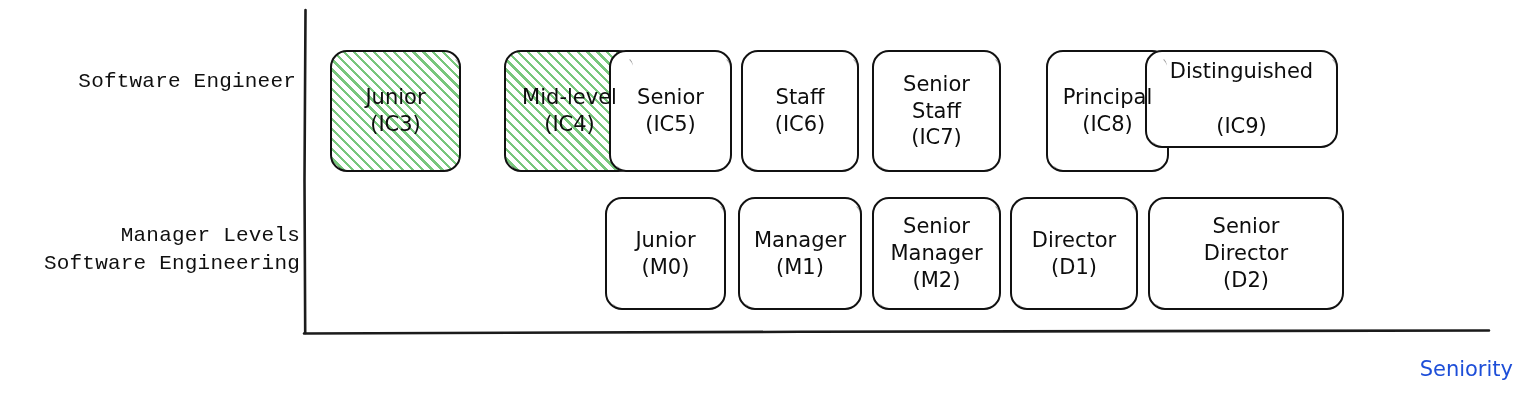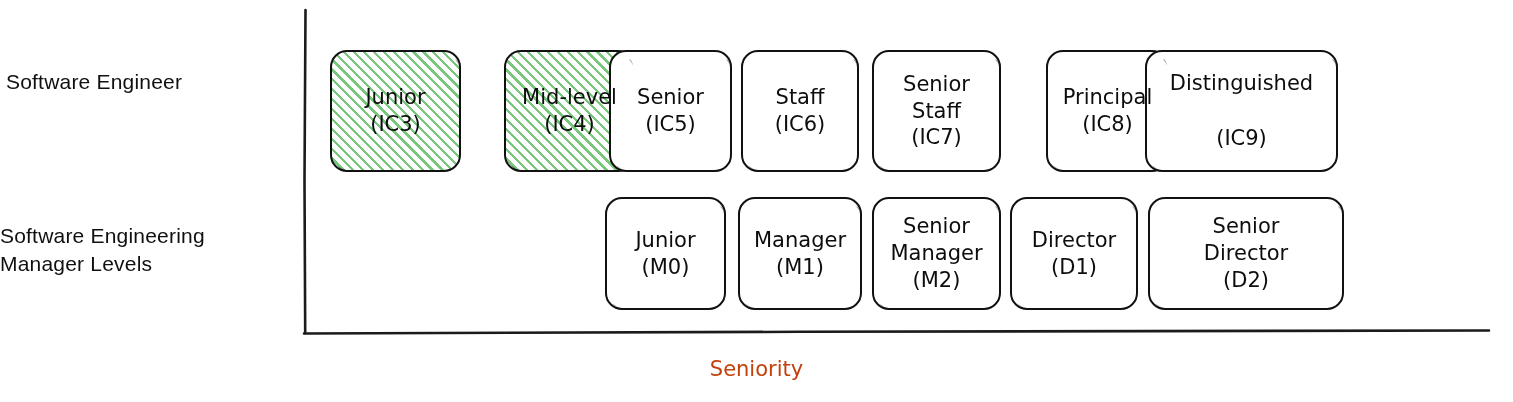--- a/index.html
+++ b/index.html
@@ -28,26 +28,26 @@
     position: absolute;
     left: 0; top: 0;
     width: 1513px;
     height: 402px;
     pointer-events: none;
   }
 
   
   .row-label {
     position: absolute;
-    text-align: left;
+    text-align: right;
     line-height: 1.32;
     font-size: 21px;
     letter-spacing: 0.2px;
     color: #101010;
-    font-family: Liberation Sans, sans-serif;
+    font-family: Liberation Mono, monospace;
   }
   .row-label .ln { display: block; white-space: nowrap; }
 
   #label-ic {
     left: 6px;
     top: 68px;
     width: 290px;
   }
   #label-mgr {
     left: 0px;
@@ -102,42 +102,42 @@
         rgba(255,255,255,0) 7.0px
     );
   }
 
   
   #x-axis-caption {
     position: absolute;
     left: 0;
     top: 357px;
     width: 1513px;
-    text-align: center;
+    text-align: right;
     font-size: 21px;
-    color: #c2410c;
+    color: #1d4ed8;
   }
 </style>
 </head>
 <body>
 
 <div id="diagram-root">
 
   <svg class="axis-svg" viewBox="0 0 1513 402">
     <path d="M305.5 10 L304.5 180 L305.2 333" stroke="#1b1b1b" stroke-width="2.6" fill="none" stroke-linecap="round"></path>
     <path d="M304 333.5 L800 331.8 L1489 330.5" stroke="#1b1b1b" stroke-width="2.6" fill="none" stroke-linecap="round"></path>
   </svg>
 
   <div class="row-label" id="label-ic">
     <span class="ln">Software Engineer</span>
   </div>
 
   <div class="row-label" id="label-mgr">
+    <span class="ln">Manager Levels</span>
     <span class="ln">Software Engineering</span>
-    <span class="ln">Manager Levels</span>
   </div>
 
   <div class="lvl-box hatched" style="left:330px;top:50px;width:131px;height:122px;">
     <span class="ln">Junior</span>
     <span class="ln">(IC3)</span>
   </div>
   <div class="lvl-box hatched" style="left:469px;top:50px;width:131px;height:122px;margin-left:35px;">
     <span class="ln">Mid-level</span>
     <span class="ln">(IC4)</span>
   </div>
@@ -151,21 +151,21 @@
   </div>
   <div class="lvl-box" style="left:872px;top:50px;width:129px;height:122px;">
     <span class="ln">Senior</span>
     <span class="ln">Staff</span>
     <span class="ln">(IC7)</span>
   </div>
   <div class="lvl-box" style="left:1046px;top:50px;width:123px;height:122px;">
     <span class="ln">Principal</span>
     <span class="ln">(IC8)</span>
   </div>
-  <div class="lvl-box" style="left:1145px;top:50px;width:193px;height:122px;gap:28px;">
+  <div class="lvl-box" style="left:1145px;top:50px;width:193px;height:98px;gap:28px;">
     <span class="ln">Distinguished</span>
     <span class="ln">(IC9)</span>
   </div>
 
   <div class="lvl-box" style="left:605px;top:197px;width:121px;height:113px;">
     <span class="ln">Junior</span>
     <span class="ln">(M0)</span>
   </div>
   <div class="lvl-box" style="left:738px;top:197px;width:124px;height:113px;">
     <span class="ln">Manager</span>

